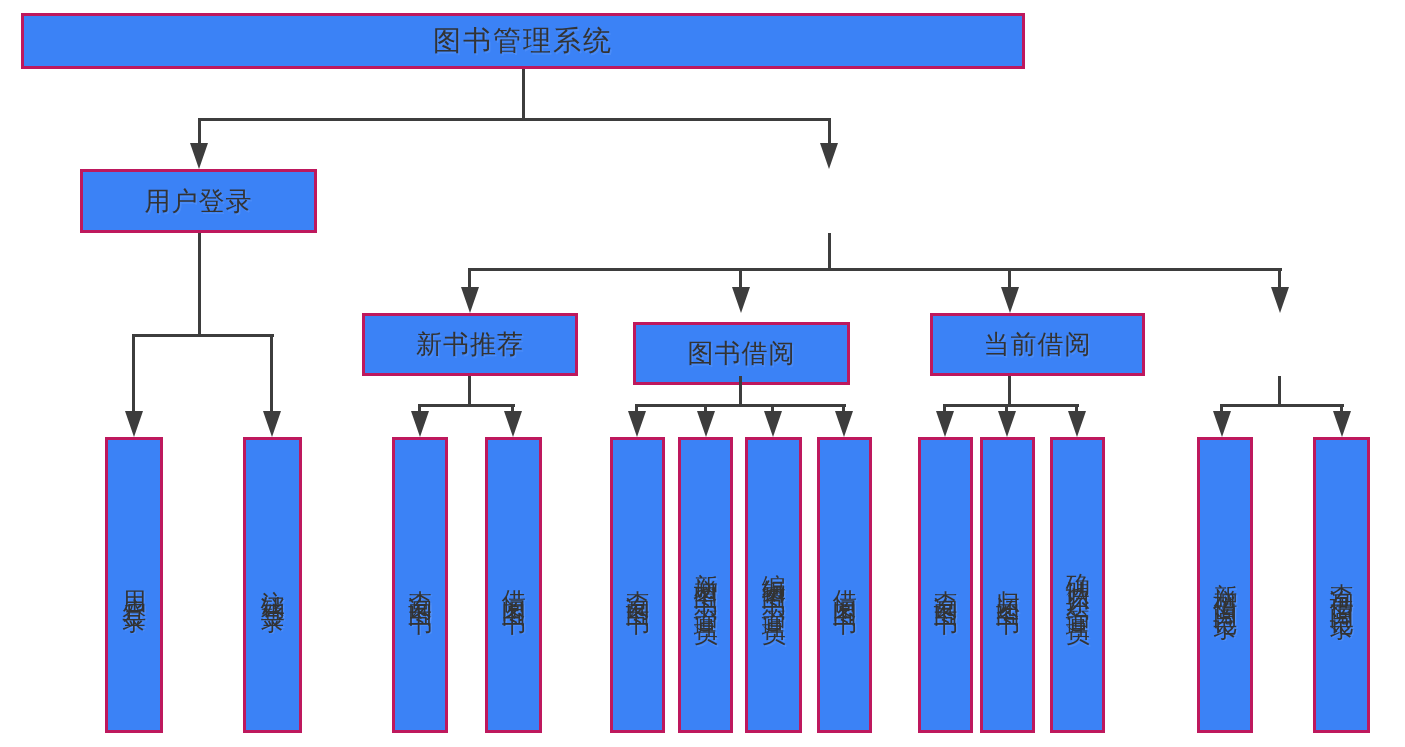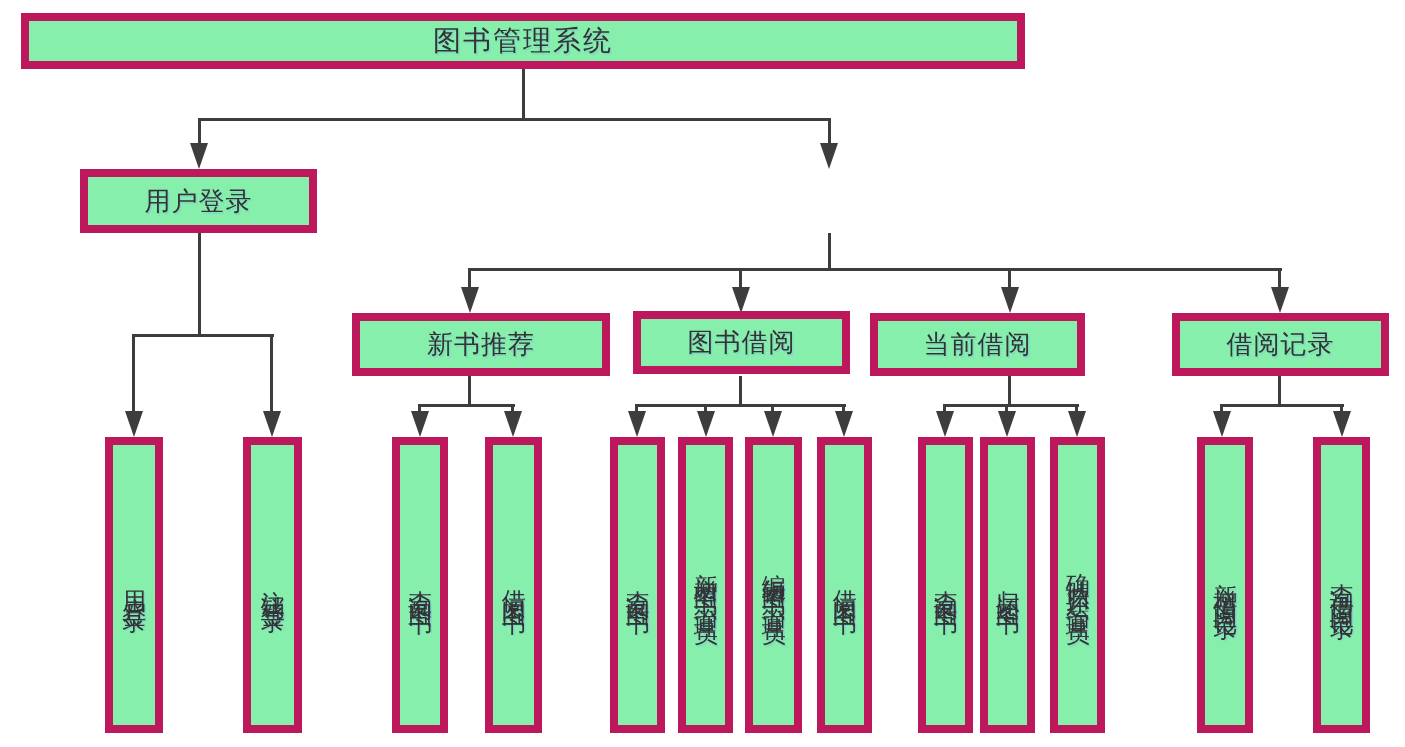--- a/index.html
+++ b/index.html
@@ -1,21 +1,21 @@
 <!DOCTYPE html>
 <html><head>
 <meta charset="utf-8">
 <style>
   html,body{margin:0;padding:0;background:#ffffff;}
   .canvas{
     position:relative;width:1405px;height:747px;background:#ffffff;
     font-family:"Liberation Sans",sans-serif;color:#333333;overflow:hidden;
   }
   .box{
-    position:absolute;box-sizing:border-box;border:8px solid #be185d;background:#86efac;
+    position:absolute;box-sizing:border-box;border:3px solid #be185d;background:#3b82f6;
     display:flex;align-items:center;justify-content:center;
   }
   .h-label{
     font-size:26px;letter-spacing:1px;color:#333333;white-space:nowrap;
     text-shadow:1.5px 1.5px 0 rgba(120,170,255,0.28);
   }
   .root-label{font-size:28px;letter-spacing:2px;}
   .vbox .v-label{
     writing-mode:vertical-rl;text-orientation:mixed;
     font-size:24px;letter-spacing:7px;line-height:1.1;color:#333333;
@@ -57,31 +57,28 @@
   <div class="hline" style="left:468px;top:268px;width:814px"></div>
   <div class="vline" style="left:468px;top:271px;height:17px"></div>
   <div class="arrow" style="left:461px;top:287px"></div>
   <div class="vline" style="left:739px;top:271px;height:17px"></div>
   <div class="arrow" style="left:732px;top:287px"></div>
   <div class="vline" style="left:1008px;top:271px;height:17px"></div>
   <div class="arrow" style="left:1001px;top:287px"></div>
   <div class="vline" style="left:1278px;top:271px;height:17px"></div>
   <div class="arrow" style="left:1271px;top:287px"></div>
 
-  <div class="box" style="left:352px;top:313px;width:258px;height:63px">
+  <div class="box" style="left:362px;top:313px;width:216px;height:63px">
     <span class="h-label">新书推荐</span>
   </div>
-  <div class="box" style="left:633px;top:311px;width:217px;height:63px">
+  <div class="box" style="left:633px;top:322px;width:217px;height:63px">
     <span class="h-label">图书借阅</span>
   </div>
-  <div class="box" style="left:870px;top:313px;width:215px;height:63px">
+  <div class="box" style="left:930px;top:313px;width:215px;height:63px">
     <span class="h-label">当前借阅</span>
-  </div>
-  <div class="box" style="left:1172px;top:313px;width:217px;height:63px">
-    <span class="h-label">借阅记录</span>
   </div>
 
   <div class="vline" style="left:198px;top:233px;height:103px"></div>
   <div class="hline" style="left:132px;top:334px;width:142px"></div>
   <div class="vline" style="left:132px;top:336px;height:77px"></div>
   <div class="arrow" style="left:125px;top:411px"></div>
   <div class="vline" style="left:270px;top:336px;height:77px"></div>
   <div class="arrow" style="left:263px;top:411px"></div>
 
   <div class="vline" style="left:468px;top:376px;height:30px"></div>

